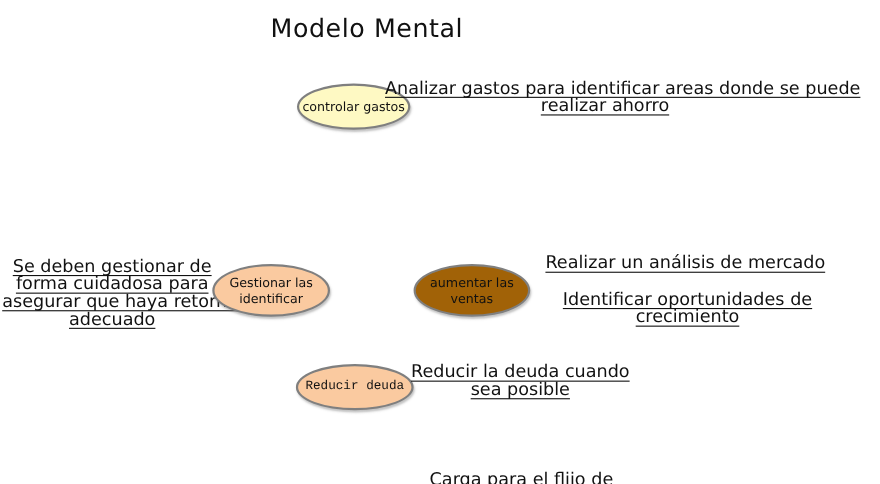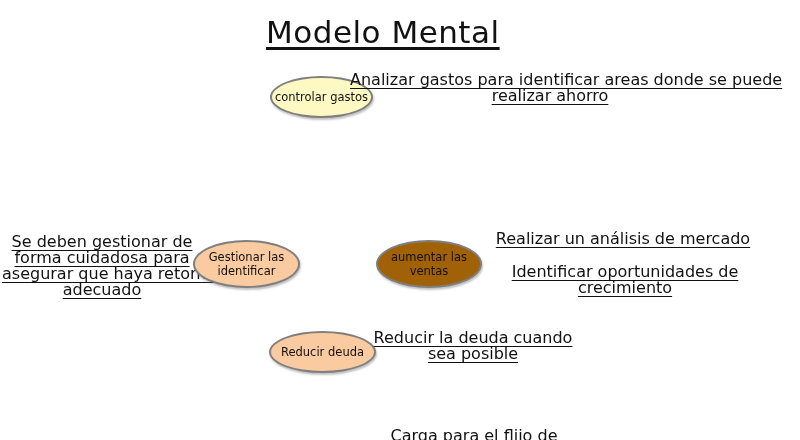--- a/index.html
+++ b/index.html
@@ -13,45 +13,43 @@
     height: 440px;
     background: #ffffff;
     overflow: hidden;
     font-family: "DejaVu Sans", "Liberation Sans", sans-serif;
     color: #111111;
   }
   .map-title {
     position: absolute;
     left: 246px;
     top: 14px;
-    font-size: 31px;
+    font-size: 23px;
     letter-spacing: 0.5px;
-    text-decoration: underline;
     text-underline-offset: 4px;
     white-space: pre;
-    margin-left: 20px;
   }
   .node {
     position: absolute;
     border: 2px solid #7f7f7f;
     border-radius: 50%;
     box-sizing: border-box;
     display: flex;
     align-items: center;
     justify-content: center;
     text-align: center;
     font-size: 11.5px;
     line-height: 14px;
     white-space: pre;
     box-shadow: 1px 2px 2px rgba(120,120,120,0.45);
   }
   .n-controlar  { left: 270px; top: 76px;  width: 103px; height: 42px; }
   .n-gestionar  { left: 193px; top: 240px; width: 107px; height: 48px; }
   .n-aumentar   { left: 376px; top: 240px; width: 106px; height: 48px; }
-  .n-reducir    { left: 269px; top: 331px; width: 107px; height: 42px; }
+  .n-reducir    { left: 269px; top: 331px; width: 107px; height: 42px; font-family: Liberation Mono, monospace; }
   .note {
     position: absolute;
     font-size: 16px;
     line-height: 16px;
     text-align: center;
     text-decoration: underline;
     text-underline-offset: 3px;
     white-space: pre;
   }
   .t-analizar    { left: 350px; top: 72px;  width: 400px; }

